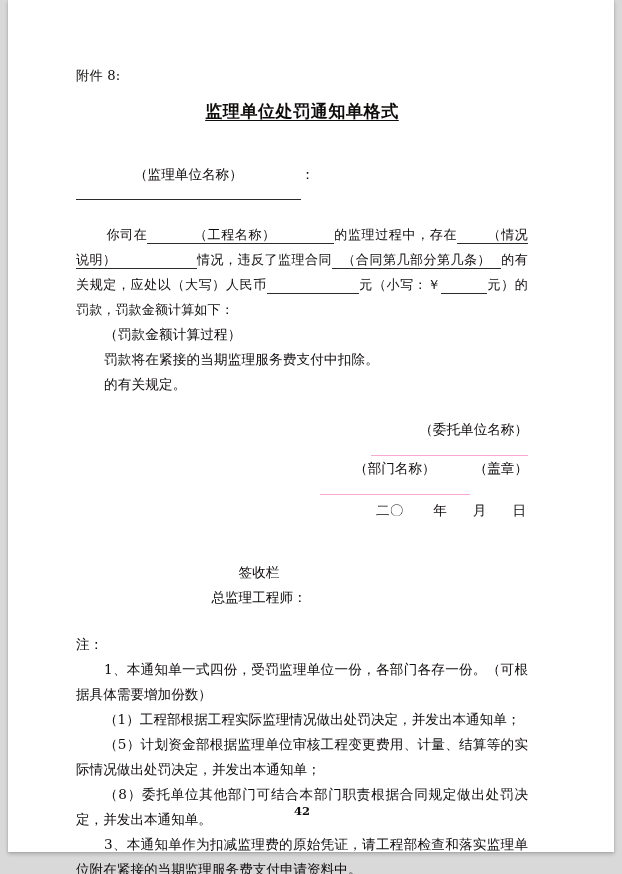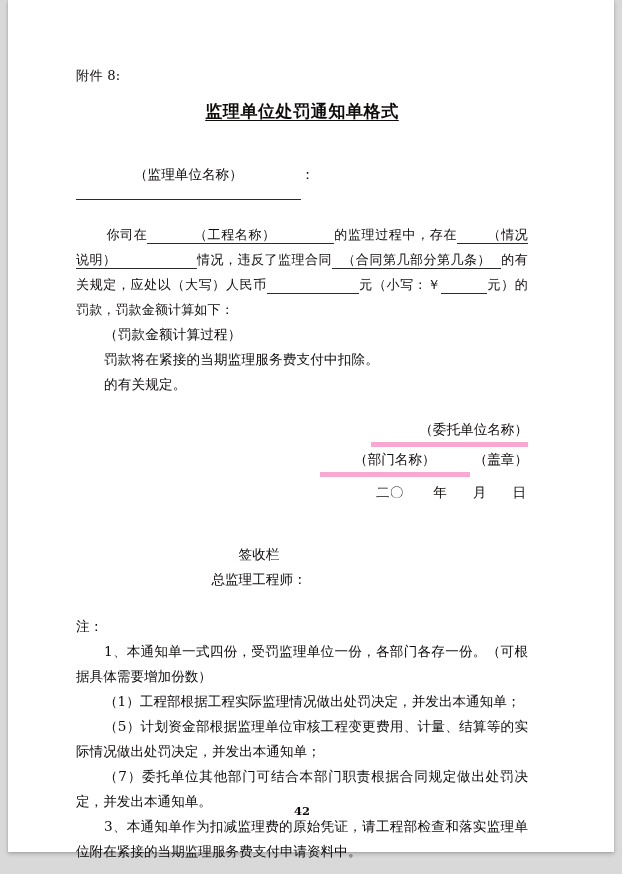--- a/index.html
+++ b/index.html
@@ -95,23 +95,24 @@
   
   .sign-block {
     margin-top: 20px;
     font-size: 13.6px;
     line-height: 24px;
     text-align: right;
     white-space: nowrap;
   }
   .sign-line-1, .sign-line-2 { display: block; }
   .sign-u {
-    border-bottom: 5px solid #f9a8d4;
-    padding-bottom: 1px;
+    border-bottom: 1px solid #f9a8d4;
+    padding-bottom: 13px;
     display: inline-block;
+    font-family: Liberation Serif, serif;
   }
   .sign-u .lead { display: inline-block; width: 48px; }
   .sign-u .lead-sm { display: inline-block; width: 34px; }
   .sign-u .trail-sm { display: inline-block; width: 34px; }
   .seal-text { display: inline-block; padding-left: 4px; }
   .date-line {
     display: block;
     margin-top: 3px;
     padding-right: 2px;
   }
@@ -186,18 +187,18 @@
 
     <div class="receipt-block">
       <span class="r-line">签收栏</span>
       <span class="r-line">总监理工程师：</span>
     </div>
 
     <div class="notes-head">注：</div>
     <div class="note-item">1、本通知单一式四份，受罚监理单位一份，各部门各存一份。（可根据具体需要增加份数）</div>
     <div class="note-sub">（1）工程部根据工程实际监理情况做出处罚决定，并发出本通知单；</div>
     <div class="note-sub">（5）计划资金部根据监理单位审核工程变更费用、计量、结算等的实际情况做出处罚决定，并发出本通知单；</div>
-    <div class="note-sub">（7）委托单位其他部门可结合本部门职责根据合同规定做出处罚决定，并发出本通知单。</div>
+    <div class="note-sub">（8）委托单位其他部门可结合本部门职责根据合同规定做出处罚决定，并发出本通知单。</div>
     <div class="note-item">3、本通知单作为扣减监理费的原始凭证，请工程部检查和落实监理单位附在紧接的当期监理服务费支付申请资料中。</div>
 
     <div class="page-number">42</div>
   </div>
 </div>
 
 </body></html>

